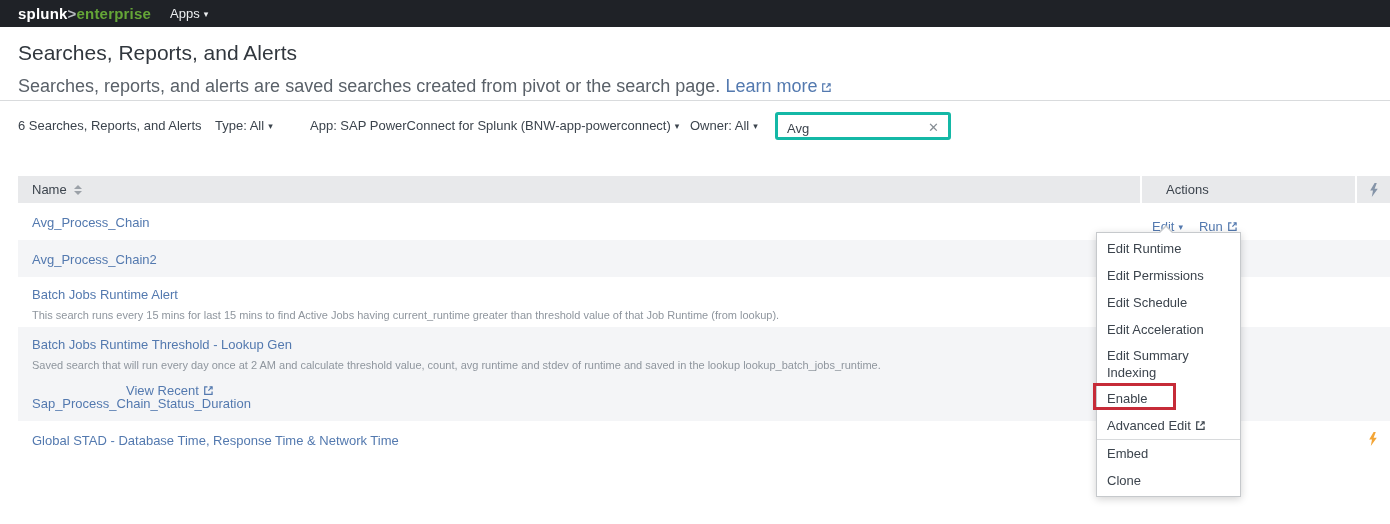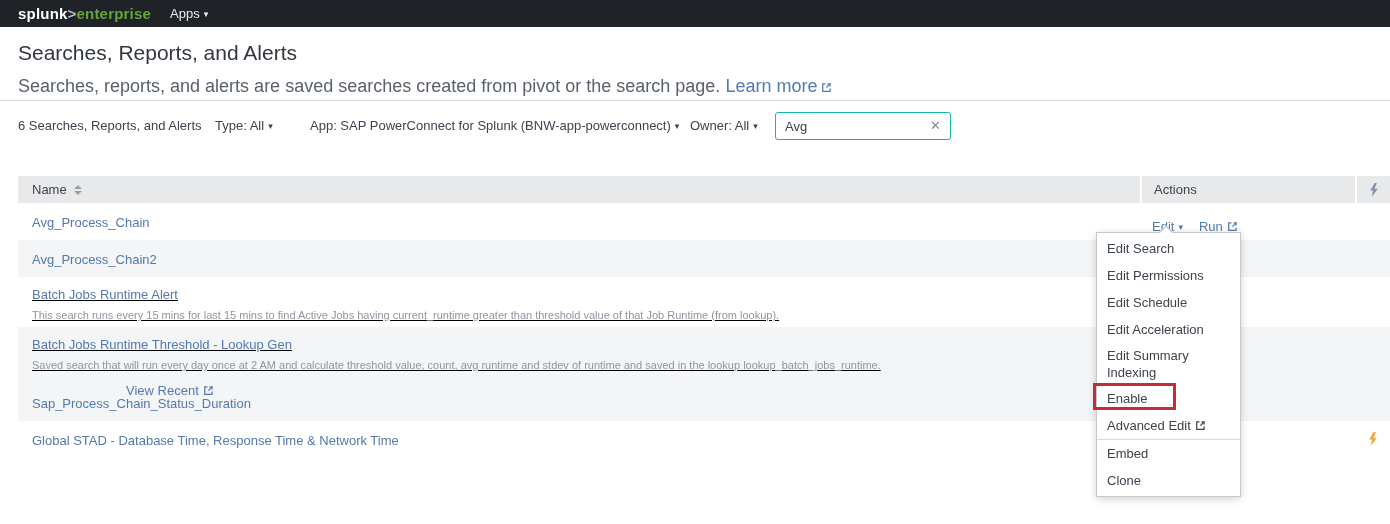--- a/index.html
+++ b/index.html
@@ -28,39 +28,39 @@
   
   .page-title{position:absolute;left:18px;top:41px;font-size:21px;font-weight:normal;color:#31373e;}
   .page-subtitle{position:absolute;left:18px;top:76px;font-size:18px;color:#5a6169;}
   a.link{color:var(--link-blue);text-decoration:none;cursor:pointer;}
   .ext-icon{display:inline-block;width:11px;height:11px;margin-left:4px;vertical-align:-1px;color:inherit;}
   .hr{position:absolute;top:100px;left:0;width:1390px;border-top:1px solid #d9dbdd;}
 
   
   .fitem{position:absolute;top:112px;height:28px;line-height:28px;font-size:13px;color:var(--text-dark);white-space:nowrap;}
   .fdrop{cursor:pointer;}
-  .search-box{position:absolute;left:775px;top:112px;width:176px;height:28px;border:1px solid #14b8a6;border-radius:3px;background:#fff;}
+  .search-box{position:absolute;left:775px;top:112px;width:176px;height:28px;border:3px solid #14b8a6;border-radius:3px;background:#fff;}
   .search-box input{position:absolute;left:0;top:0;width:145px;height:26px;border:none;outline:none;padding-left:9px;font-size:13px;color:var(--text-dark);font-family:"Liberation Sans",sans-serif;background:transparent;}
   .clear-x{position:absolute;right:9px;top:0;line-height:26px;font-size:13px;color:#868d94;cursor:pointer;}
 
   
   .table{position:absolute;top:176px;left:18px;width:1372px;}
   .thead{display:flex;height:27px;background:var(--table-header-bg);font-size:13px;color:var(--text-dark);}
   .col-name{flex:1;display:flex;align-items:center;padding-left:14px;border-radius:8px;}
-  .col-actions{width:215px;border-left:2px solid #fff;display:flex;align-items:center;padding-left:12px;}
+  .col-actions{width:215px;border-left:2px solid #fff;display:flex;align-items:center;padding-left:24px;}
   .col-bolt{width:35px;border-left:2px solid #fff;display:flex;align-items:center;justify-content:center;}
   .sort{display:inline-flex;flex-direction:column;margin-left:7px;row-gap:2px;}
   .tri-up{width:0;height:0;border-left:4px solid transparent;border-right:4px solid transparent;border-bottom:4px solid #9ba1a8;}
   .tri-down{width:0;height:0;border-left:4px solid transparent;border-right:4px solid transparent;border-top:4px solid #9ba1a8;}
 
   .trow{display:flex;}
   .h37{height:37px}.h50{height:50px}.h57{height:57px}
   .alt{background:var(--row-alt-bg);flex-direction:column;}
   .cell-name{flex:1;padding:10px 0 0 14px;}
-  .cell-name.with-desc{padding-top:8px;text-decoration:underline;}
+  .cell-name.with-desc{padding-top:8px;}
   .name-link{font-size:13px;color:var(--link-blue);text-decoration:none;cursor:pointer;}
   .desc{margin-top:6px;font-size:11px;color:var(--text-muted);}
   .cell-actions{width:215px;padding:16px 0 0 12px;font-size:13px;white-space:nowrap;}
   .cell-actions .gap{display:inline-block;width:16px;}
   .cell-actions.recent{padding-left:108px;padding-top:12px;}
   .cell-bolt{width:35px;display:flex;justify-content:center;padding-top:11px;}
   .bolt{width:10px;height:14px;}
   .bolt-gray{color:#8594a8;}
   .bolt-orange{color:var(--accel-orange);}
 
@@ -174,21 +174,21 @@
     <div class="cell-actions"></div>
     <div class="cell-bolt">
       <svg class="bolt bolt-orange" viewBox="0 0 10 14">
           <path fill="currentColor" d="M5.6 0 L1.2 7.6 h2.8 L2.8 14 L8.8 5.8 H5.6 L7.8 0 Z"></path>
         </svg>
     </div>
   </div>
 </div>
 
 <div class="menu">
-  <div class="menu-item">Edit Search</div>
+  <div class="menu-item">Edit Runtime</div>
   <div class="menu-item">Edit Permissions</div>
   <div class="menu-item">Edit Schedule</div>
   <div class="menu-item">Edit Acceleration</div>
   <div class="menu-item two-line">Edit Summary Indexing</div>
   <div class="menu-item">Enable</div>
   <div class="menu-item"><span>Advanced Edit</span><svg class="ext-icon" viewBox="0 0 16 16" fill="none" stroke="currentColor" stroke-width="1.8">
         <path d="M13.2 9.5 v4 h-10.7 v-10.7 h4"></path>
         <path d="M9.5 2.8 h3.7 v3.7"></path>
         <path d="M7.8 8.2 L13 3"></path>
       </svg></div>

